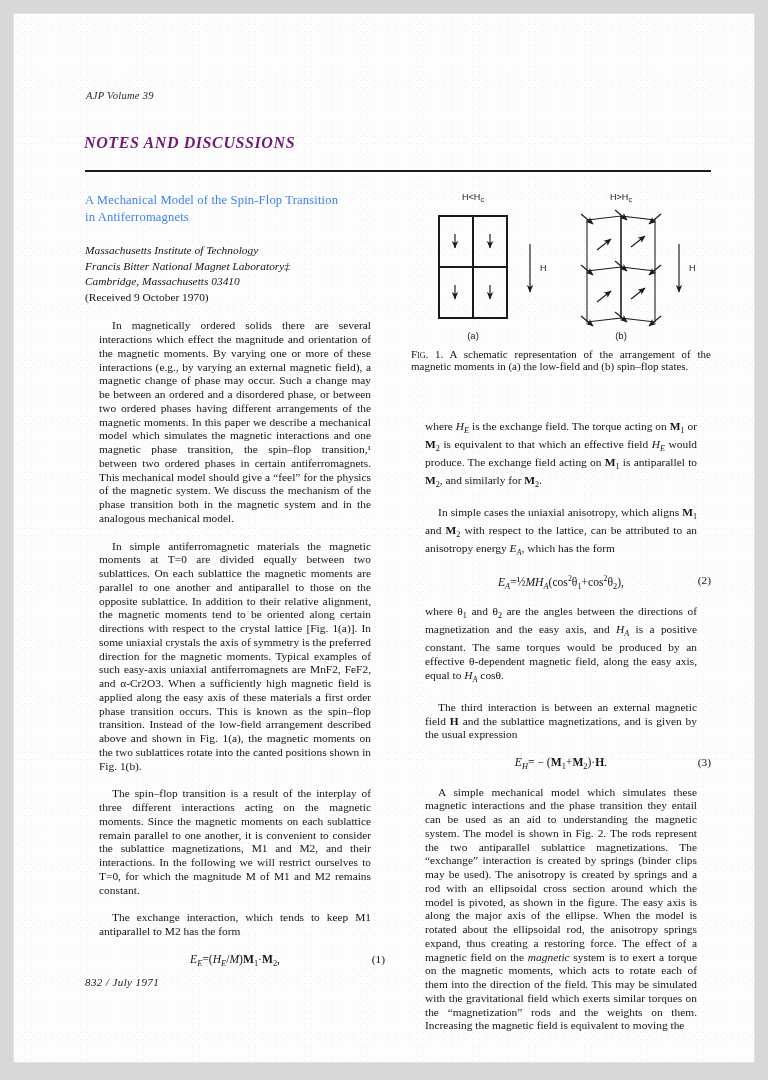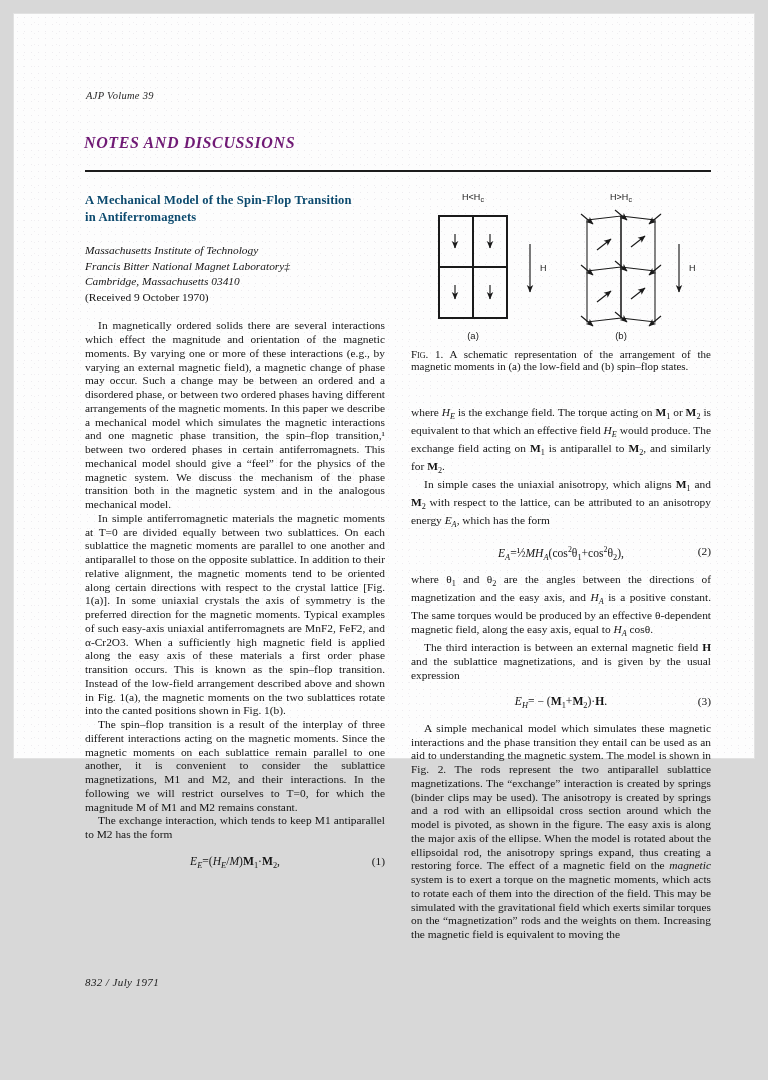--- a/index.html
+++ b/index.html
@@ -5,21 +5,21 @@
   html,body{margin:0;padding:0;}
   body{
     width:768px;height:1080px;
     background:#d8d8d8;
     font-family:"Liberation Serif", serif;
     overflow:hidden;
   }
   .page{
     position:absolute;
     left:14px; top:14px;
-    width:740px; height:744px;
+    width:740px; height:1048px;
     background:#fdfdfd;
     box-shadow:0 0 0 1px #e2e2e2;
   }
   
   .speckle{
     position:absolute;inset:0;
     background-image:
       radial-gradient(#eceaee 0.5px, transparent 0.6px),
       radial-gradient(#efeef0 0.5px, transparent 0.6px);
     background-size:7px 7px, 11px 11px;
@@ -45,31 +45,31 @@
   }
 
   
   .col-left{
     position:absolute;left:71px;top:178px;width:300px;
   }
   .col-right{
     position:absolute;left:397px;top:178px;width:300px;
   }
   .art-title{
-    font-weight:bold;font-size:12.6px;line-height:16.5px;
-    color:#0c4a6e;letter-spacing:.15px;
+    font-weight:normal;font-size:12.6px;line-height:16.5px;
+    color:#3b82f6;letter-spacing:.15px;
   }
   .byline{
     margin-top:18px;font-size:11.4px;line-height:15.6px;color:#141414;
   }
   .byline .aff{font-style:italic;}
   .body-p{
     font-size:11.4px;line-height:13.75px;
     text-align:justify;color:#141414;
-    margin:0;
+    margin:14px;
     text-indent:1.15em;
     hyphens:manual;
   }
   .body-p.first{margin-top:14px;}
   .eq{
     text-align:center;font-size:11.6px;
     margin:13px 0 11px 0;position:relative;color:#141414;
   }
   .eq .num{position:absolute;right:0;top:0;font-size:11.4px;}
   i.m{font-style:italic;}

